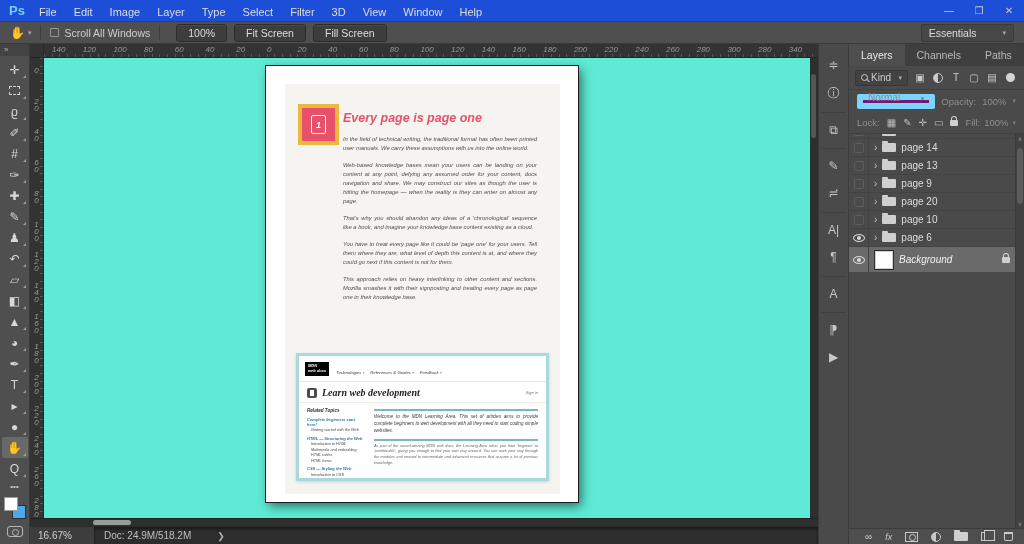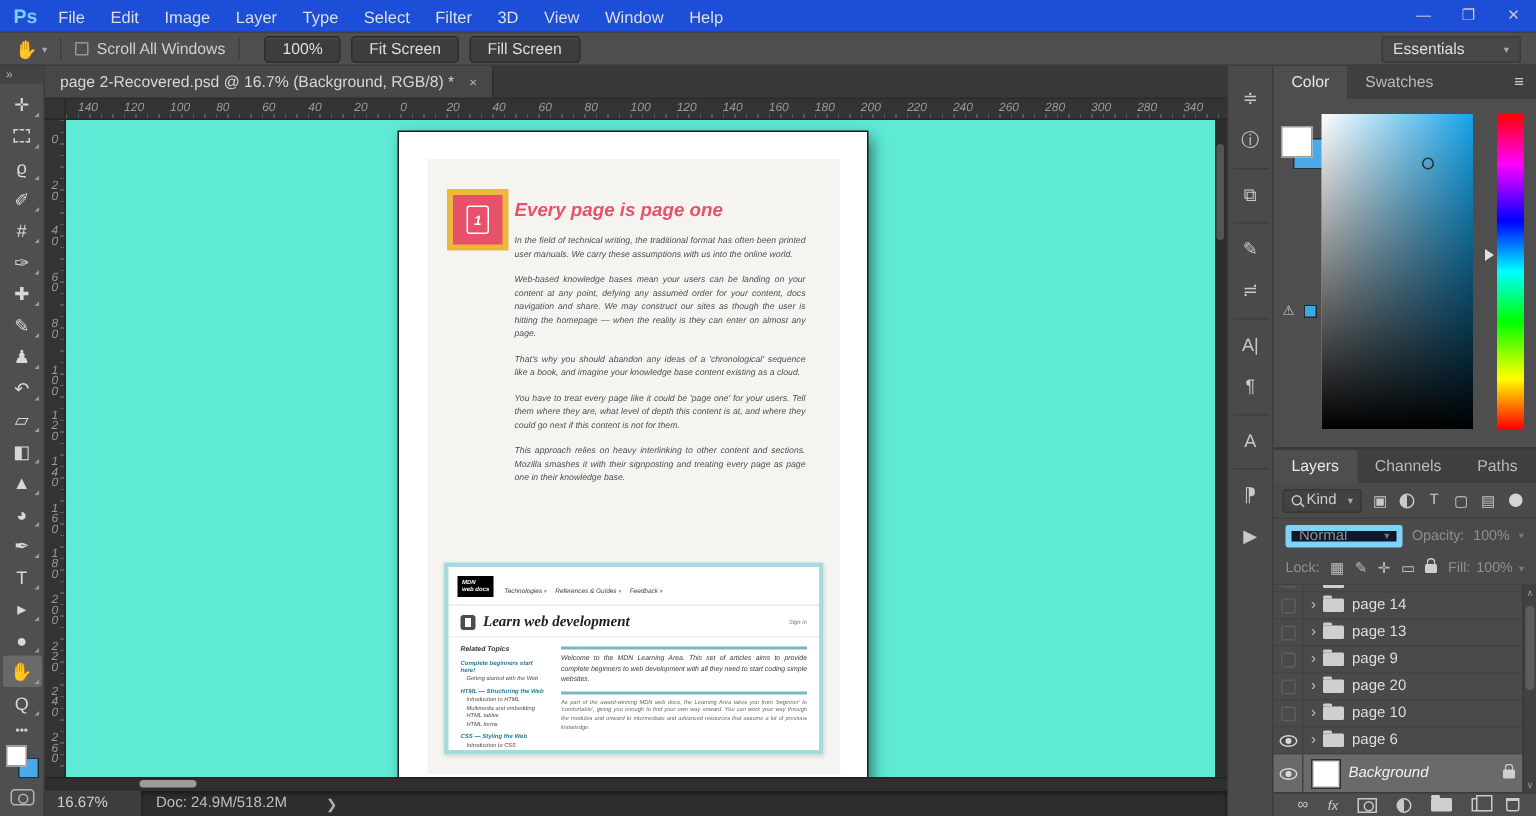--- a/index.html
+++ b/index.html
@@ -152,22 +152,22 @@
 
   .layers-panel { flex:1; display:flex; flex-direction:column; background:#4a4a4a; min-height:0; }
   .lp-filter { height:24px; display:flex; align-items:center; padding:0 6px; gap:6px;
     border-bottom:1px solid #404040; flex:none; }
   .kind-box { display:flex; align-items:center; gap:3px; background:#424242; border:1px solid #373737;
     border-radius:2px; height:16px; padding:0 5px; font-size:10px; color:#ccc; width:64px; }
   .kind-caret { margin-left:auto; font-size:7px; color:#aaa; } .kind-caret::before { content:"▾"; }
   .f-ic { color:#c9c9c9; font-size:10px; display:flex; align-items:center; justify-content:center; min-width:12px; }
   .f-right { margin-left:auto; margin-right:2px; }
   .lp-blend { height:22px; display:flex; align-items:center; padding:0 8px; gap:6px; flex:none; }
-  .blend-box { width:84px; height:15px; background:#0f172a; border:4px solid #7dd3fc; border-radius:2px;
-    font-size:10px; color:#8f8f8f; display:flex; align-items:center; padding:0 5px; }
+  .blend-box { width:84px; height:15px; background:#701a75; border:6px solid #7dd3fc; border-radius:2px;
+    font-size:10px; color:#8f8f8f; display:flex; align-items:flex-end; padding:0 5px; }
   .bb-caret { margin-left:auto; font-size:7px; color:#777; } .bb-caret::before { content:"▾"; }
   .dis { color:#8f8f8f; font-size:9.5px; }
   .dis-caret { font-size:7px; color:#777; } .dis-caret::before { content:"▾"; }
   .lp-lock { height:22px; display:flex; align-items:center; padding:0 8px; gap:7px;
     border-bottom:1px solid #404040; flex:none; }
   .lk-ic { color:#bdbdbd; font-size:10px; display:flex; align-items:center; }
   .lk-right { margin-left:auto; display:flex; align-items:center; gap:4px; }
   .lp-list { flex:1; position:relative; overflow:hidden; background:#4a4a4a; min-height:0; }
   .lrow { height:18px; display:flex; align-items:center; border-bottom:1px solid #434343; gap:5px; }
   .lrow.partial { height:5px; overflow:hidden; }
@@ -308,26 +308,20 @@
         </div>
       <div class="tool-more">•••</div>
       <div class="fgbg">
         <div class="fg"></div>
         <div class="bgc"></div>
       </div>
       <div class="qm"></div>
     </div>
 
     <div class="center">
-      <div class="tabbar">
-        <div class="doc-tab">
-          <span>page 2-Recovered.psd @ 16.7% (Background, RGB/8) *</span>
-          <span class="tab-close">×</span>
-        </div>
-      </div>
 
       <div class="canvas">
         <div class="ruler-h" id="ruler-h">
             <span class="hr-label" style="left: 8px;">140</span>
             <span class="hr-label" style="left: 38.7px;">120</span>
             <span class="hr-label" style="left: 69.4px;">100</span>
             <span class="hr-label" style="left: 100.1px;">80</span>
             <span class="hr-label" style="left: 130.8px;">60</span>
             <span class="hr-label" style="left: 161.5px;">40</span>
             <span class="hr-label" style="left: 192.2px;">20</span>
@@ -475,37 +469,20 @@
           <div class="dock-ic">
             <span>⁋</span>
           </div>
           <div class="dock-ic">
             <span>▶</span>
           </div>
         </div>
 
       <div class="panels">
 
-        <div class="color-panel">
-          <div class="ptabs" id="color-tabs">
-              <div class="ptab active">Color</div>
-              <div class="ptab">Swatches</div>
-              <span class="pmenu">≡</span>
-            </div>
-          <div class="cp-fg"></div>
-          <div class="cp-bg"></div>
-          <div class="cp-warn">⚠</div>
-          <div class="cp-warn-sw"></div>
-          <div class="sb-square">
-            <div class="picker"></div>
-          </div>
-          <div class="hue">
-            <div class="hue-ptr"></div>
-          </div>
-        </div>
 
         <div class="layers-panel">
           <div class="ptabs" id="layers-tabs">
               <div class="ptab active">Layers</div>
               <div class="ptab">Channels</div>
               <div class="ptab">Paths</div>
               <span class="pmenu">≡</span>
             </div>
 
           <div class="lp-filter">

